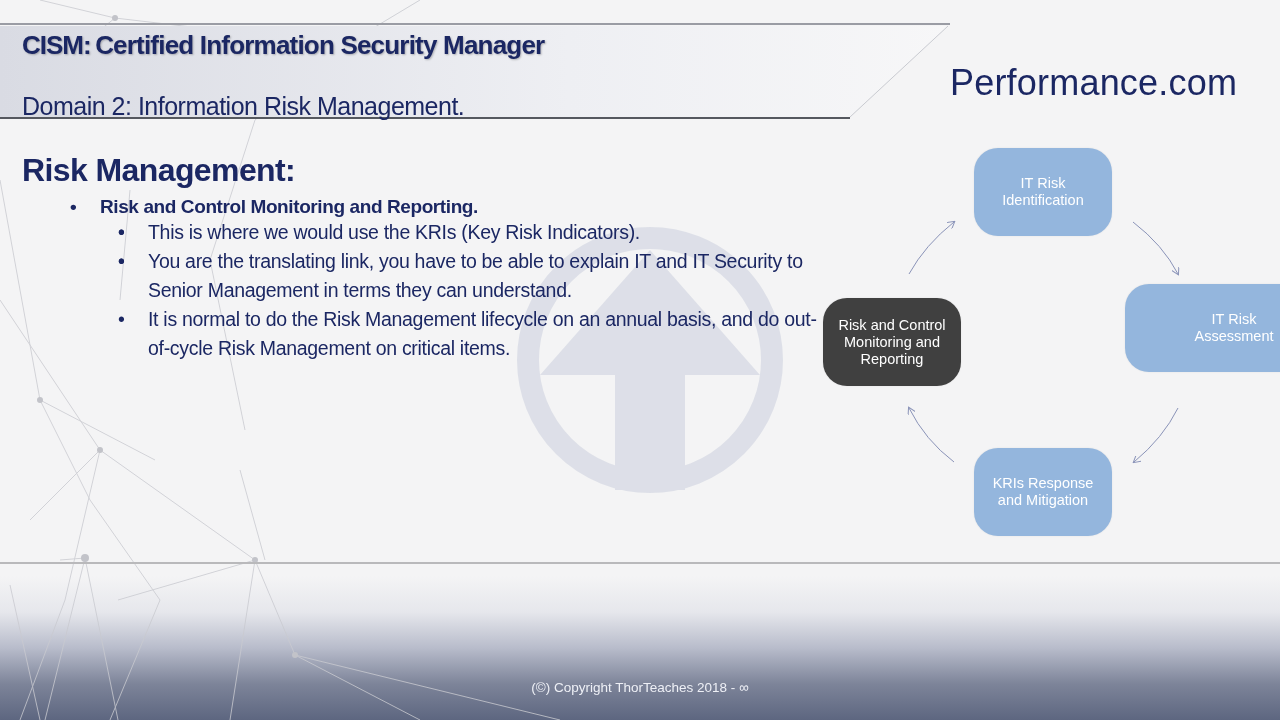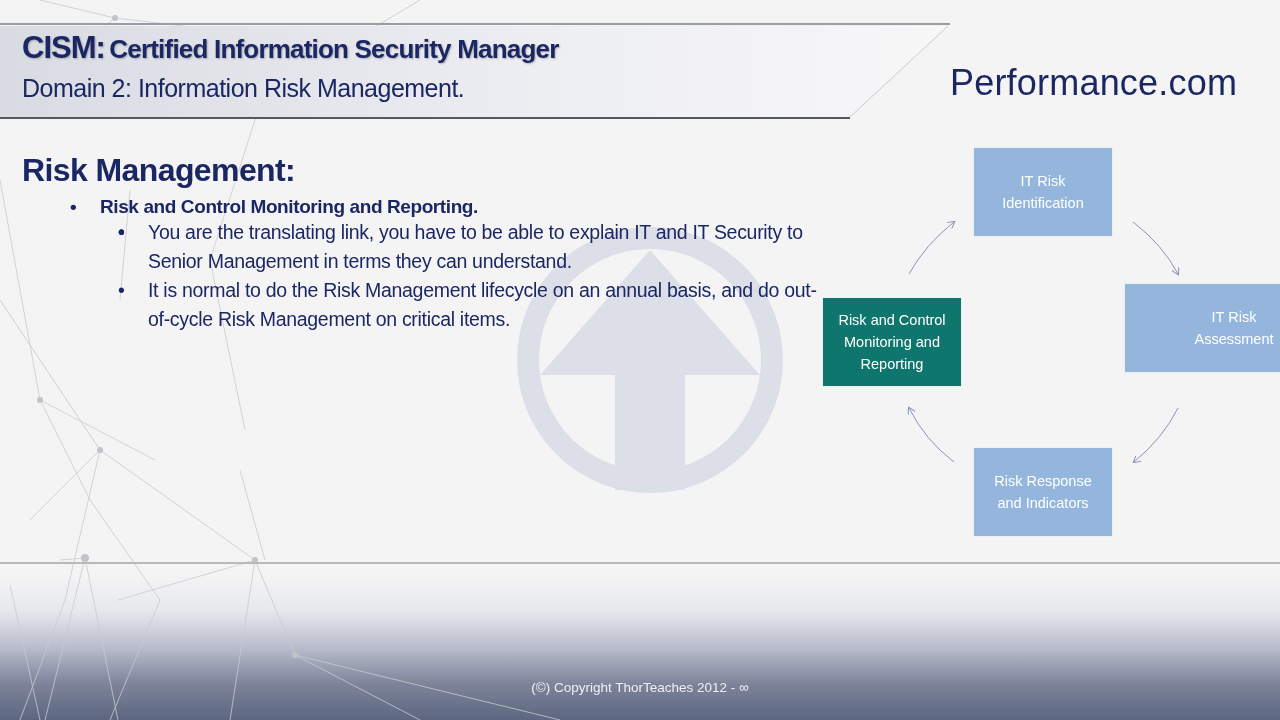--- a/index.html
+++ b/index.html
@@ -13,21 +13,21 @@
 
   
   .banner {
     position:absolute; left:0; top:22px; width:950px; height:98px;
   }
   .banner svg { position:absolute; left:0; top:0; }
   .title-line {
     position:absolute; left:22px; top:30px; white-space:nowrap;
     color:#1b2763; text-shadow: 1px 1px 2px rgba(0,0,0,0.25);
   }
-  .title-abbr { font-size:31px; font-weight:bold; letter-spacing:-1px; }
+  .title-abbr { font-size:26px; font-weight:bold; letter-spacing:-1px; }
   .title-full { font-size:26px; font-weight:bold; letter-spacing:-0.8px; }
   .subtitle {
     position:absolute; left:22px; top:77px; font-size:25px; color:#1b2763;
     letter-spacing:-0.5px; white-space:nowrap;
   }
   .brand {
     position:absolute; left:950px; top:62px; font-size:36px; color:#1b2763;
     letter-spacing:0.2px; white-space:nowrap;
   }
 
@@ -43,26 +43,26 @@
   .bullet { display:inline-block; width:30px; }
   .lvl2-list { position:absolute; left:118px; top:218px; width:700px; margin:0; padding:0; list-style:none; }
   .lvl2-list li {
     position:relative; padding-left:30px; font-size:19.5px; line-height:29px;
     color:#1b2763; letter-spacing:-0.3px;
   }
   .lvl2-list li .dot { position:absolute; left:0; top:0; }
 
   
   .node {
-    position:absolute; width:138px; height:88px; border-radius:0;
-    background:#94b6dd; color:#ffffff; font-size:14.5px; line-height:22px;
+    position:absolute; width:138px; height:88px; border-radius:24px;
+    background:#94b6dd; color:#ffffff; font-size:14.5px; line-height:17px;
     display:flex; align-items:center; justify-content:center; text-align:center;
     box-shadow: 0 0 2px rgba(0,0,0,0.08);
   }
-  .node.active { background:#0f766e; }
+  .node.active { background:#404040; }
   .arrows { position:absolute; left:0; top:0; pointer-events:none; }
 
   .divider { position:absolute; left:0; top:562px; width:1280px; height:2px; background:#b9b9bb; }
   .footer {
     position:absolute; left:0; width:1280px; top:680px; text-align:center;
     color:#eef0f6; font-size:13.5px;
   }
 </style>
 </head>
 <body>
@@ -116,34 +116,34 @@
     </defs>
     <polygon points="0,4 948,4 850,95 0,95" fill="url(#bg1)"></polygon>
     <line x1="0" y1="2" x2="950" y2="2" stroke="#9a9ca4" stroke-width="2"></line>
     <line x1="0" y1="96" x2="850" y2="96" stroke="#55585f" stroke-width="2"></line>
     <line x1="948" y1="4" x2="850" y2="95" stroke="#c9cbd1" stroke-width="1"></line>
   </svg>
   <div class="title-line" style="top:8px;">
     <span class="title-abbr">CISM:</span>
     <span class="title-full">Certified Information Security Manager</span>
   </div>
-  <div class="subtitle" style="top:52px;">Domain 2: Information Risk Management.</div>
+  <div class="subtitle" style="top:70px;">Domain 2: Information Risk Management.</div>
 </div>
 
 <div class="brand">Performance.com</div>
 
 <div class="section-heading">Risk Management:</div>
 
 <div class="lvl1">
   <span class="bullet">•</span><span>Risk and Control Monitoring and Reporting.</span>
 </div>
 
 <ul class="lvl2-list">
   <li><span class="dot">•</span></li>
-  <li><span class="dot">•</span></li>
+  <li><span class="dot">•</span><span>This is where we would use the KRIs (Key Risk Indicators).</span></li>
   <li><span class="dot">•</span></li>
   <li><span class="dot">•</span><span>You are the translating link, you have to be able to explain IT and IT Security to Senior Management in terms they can understand.</span></li>
   <li><span class="dot">•</span><span>It is normal to do the Risk Management lifecycle on an annual basis, and do out-of-cycle Risk Management on critical items.</span></li>
 </ul>
 
 <svg class="arrows" width="1280" height="720" viewBox="0 0 1280 720">
   <defs>
     <marker id="ah" markerWidth="8" markerHeight="8" refX="6" refY="4" orient="auto">
       <path d="M0,0 L7,4 L0,8" fill="none" stroke="#8a93b8" stroke-width="1"></path>
     </marker>
@@ -156,20 +156,20 @@
   </g>
 </svg>
 
 <div class="node" style="left:974px; top:148px;">
   <span style="width:100px;">IT Risk Identification</span>
 </div>
 <div class="node" style="left:1125px; top:284px;padding-left:40px;">
   <span style="width:100px;">IT Risk Assessment</span>
 </div>
 <div class="node" style="left:974px; top:448px;">
-  <span style="width:110px;">Risk Response and Indicators</span>
+  <span style="width:110px;">KRIs Response and Mitigation</span>
 </div>
 <div class="node active" style="left:823px; top:298px;">
   <span style="width:122px;">Risk and Control Monitoring and Reporting</span>
 </div>
 
 <div class="divider"></div>
-<div class="footer">(©) Copyright ThorTeaches 2012 - ∞</div>
+<div class="footer">(©) Copyright ThorTeaches 2018 - ∞</div>
 
 </body></html>

